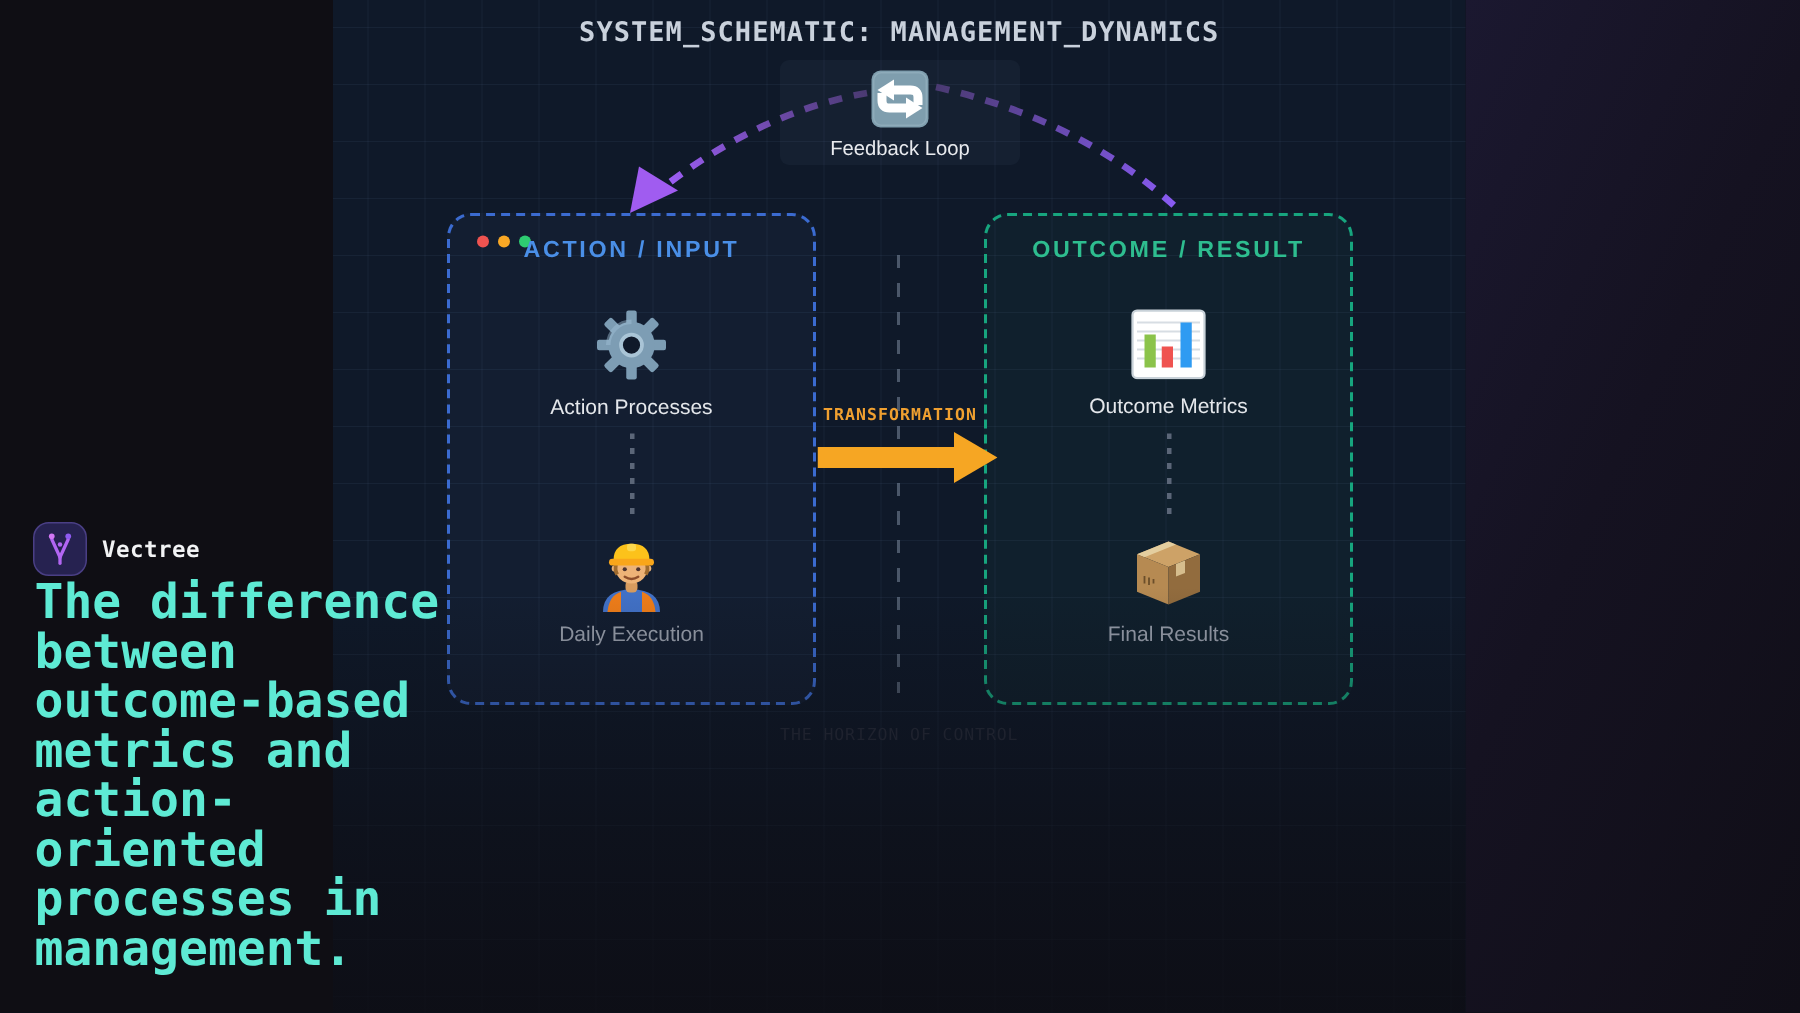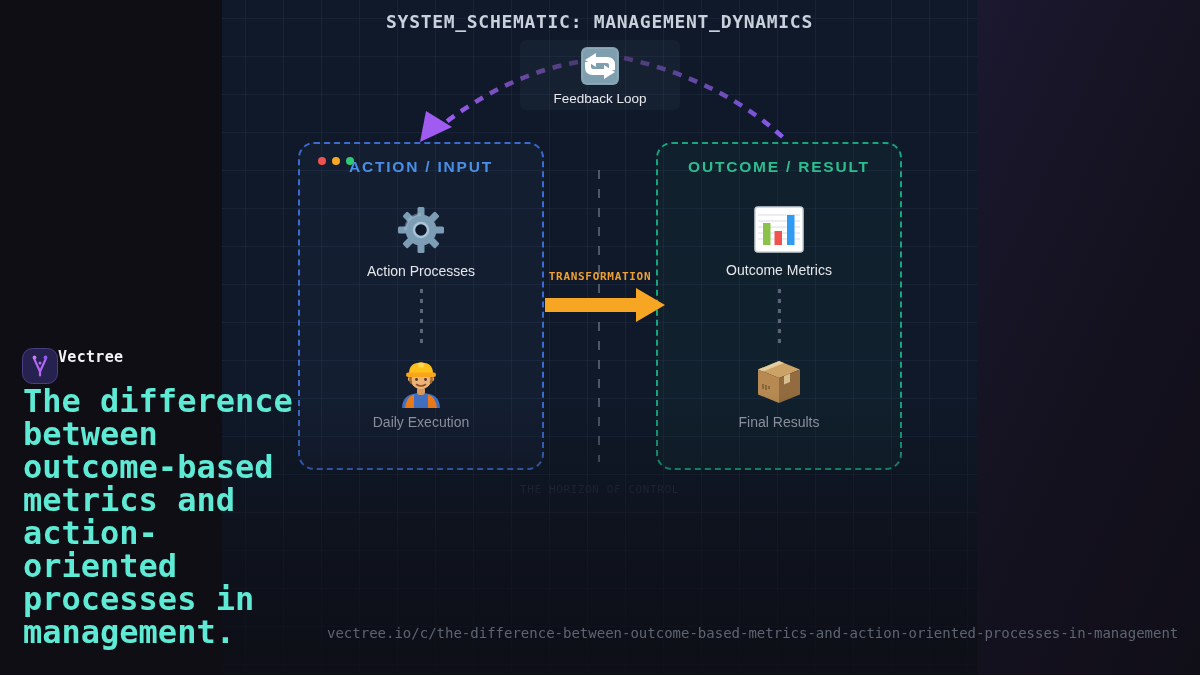--- a/index.html
+++ b/index.html
@@ -56,21 +56,21 @@
 
   .transformation-label { position:absolute; left:318px; top:270px; width:120px; text-align:center;
     font-family:"DejaVu Sans Mono", monospace; font-weight:bold; font-size:11px;
     letter-spacing:0.7px; color:#f0a030; }
   .transformation-arrow { position:absolute; left:323px; top:285px; }
 
   .horizon-label { position:absolute; top:483px; left:0; width:100%; text-align:center;
     font-family:"DejaVu Sans Mono", monospace; font-size:11px; letter-spacing:0.6px; color:#272d3c; }
 
   
-  .brand { position:absolute; left:22px; top:348px; display:flex; align-items:flex-start; }
+  .brand { position:absolute; left:22px; top:348px; display:flex; align-items:center; gap:10px; }
   .brand-name { font-family:"DejaVu Sans Mono", monospace; font-weight:bold; font-size:15px;
     letter-spacing:0.3px; color:#f2f3f5; }
   .headline { position:absolute; left:23px; top:385px; width:330px;
     font-family:"DejaVu Sans Mono", monospace; font-weight:bold; font-size:32px;
     line-height:33px; color:#5eead4; white-space:pre-line; z-index:5; }
   .footer-url { position:absolute; left:327px; top:625px; width:860px;
     font-family:"DejaVu Sans Mono", monospace; font-size:14px; color:#5d6572; }
 </style>
 </head>
 <body>
@@ -227,14 +227,13 @@
 
   <div class="headline">The difference
 between
 outcome-based
 metrics and
 action-
 oriented
 processes in
 management.</div>
 
-  <div class="footer-url">vectree.io/c/the-difference-between-outcome-based-metrics-and-action-oriented-processes-in-management</div>
 </div>
 
 </body></html>

